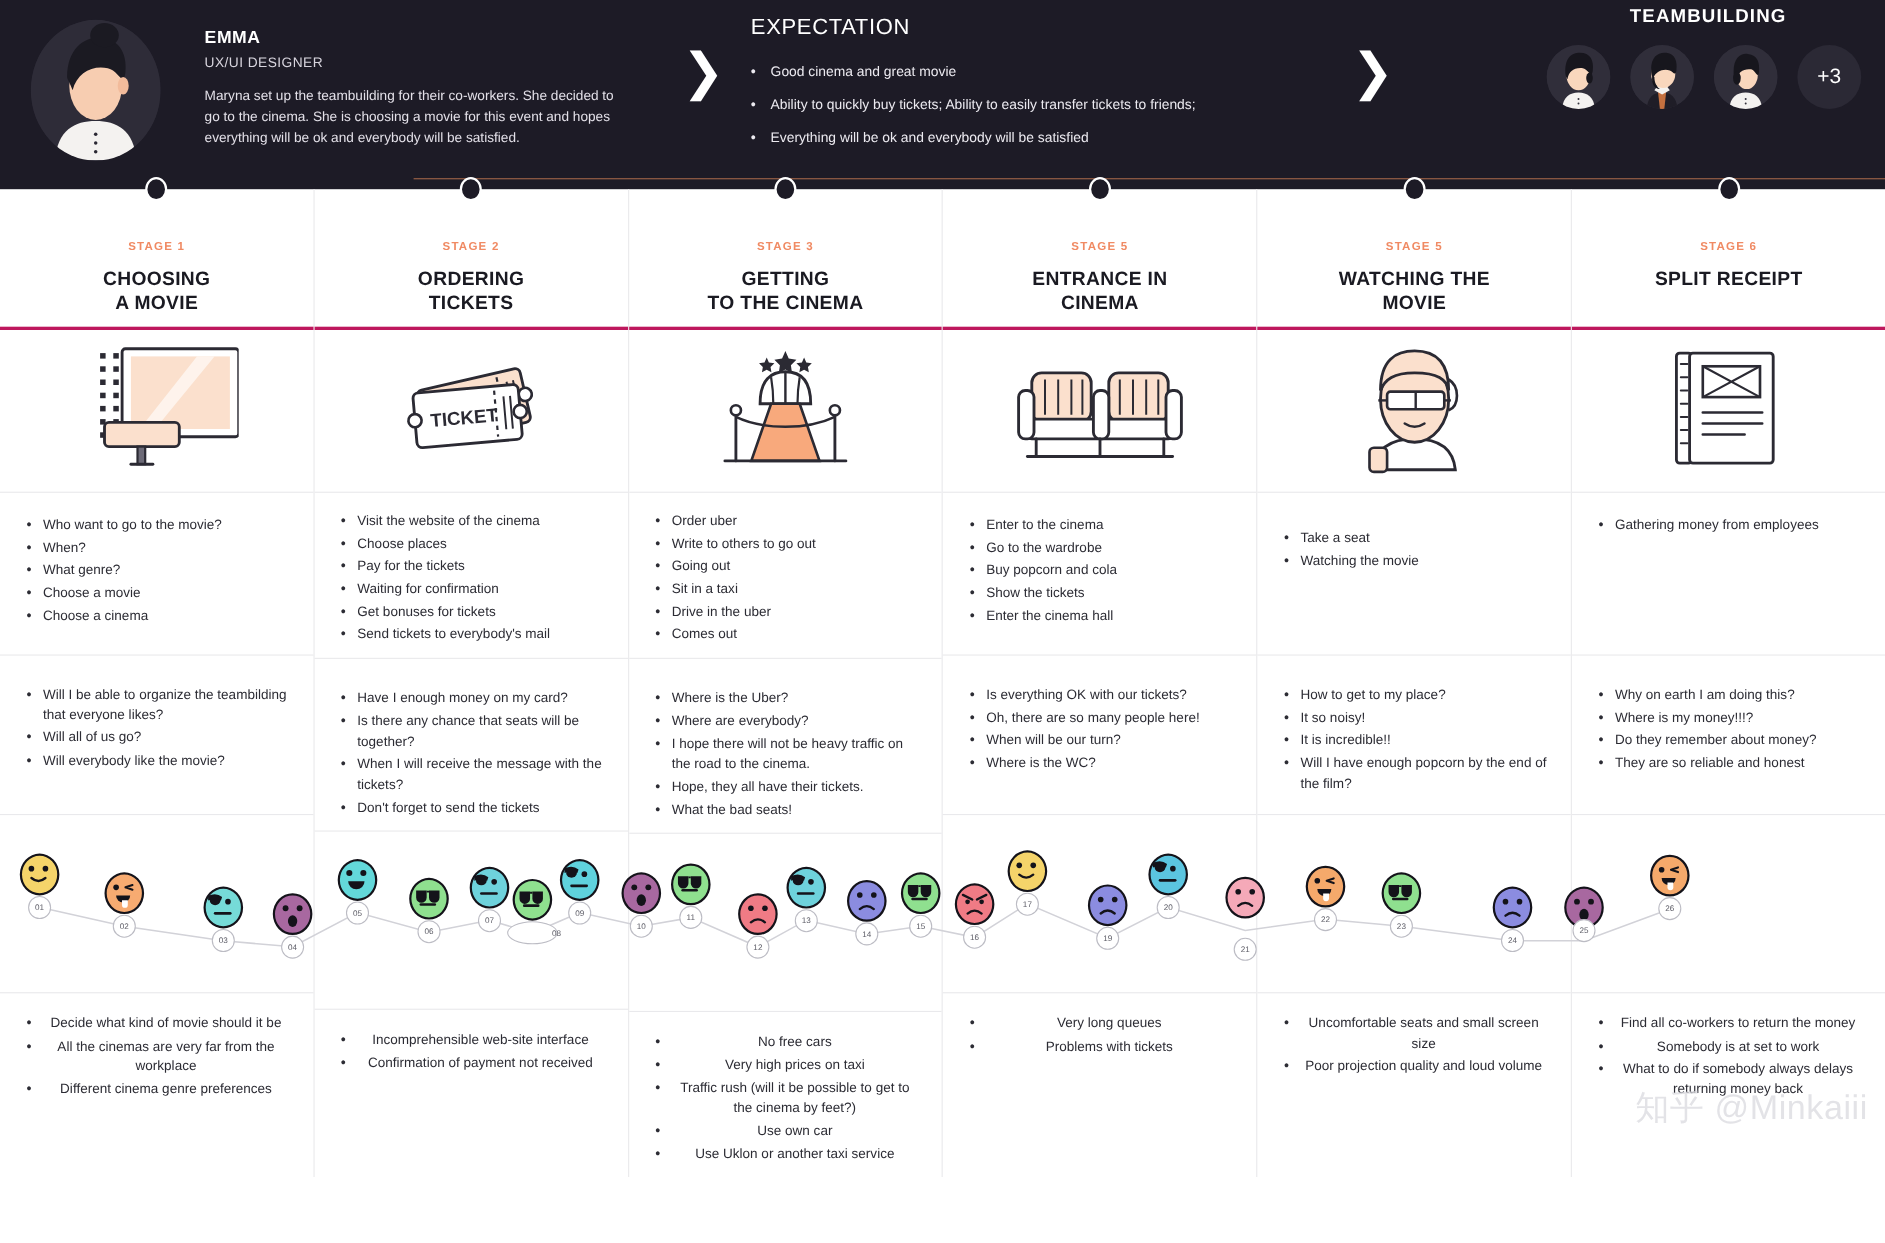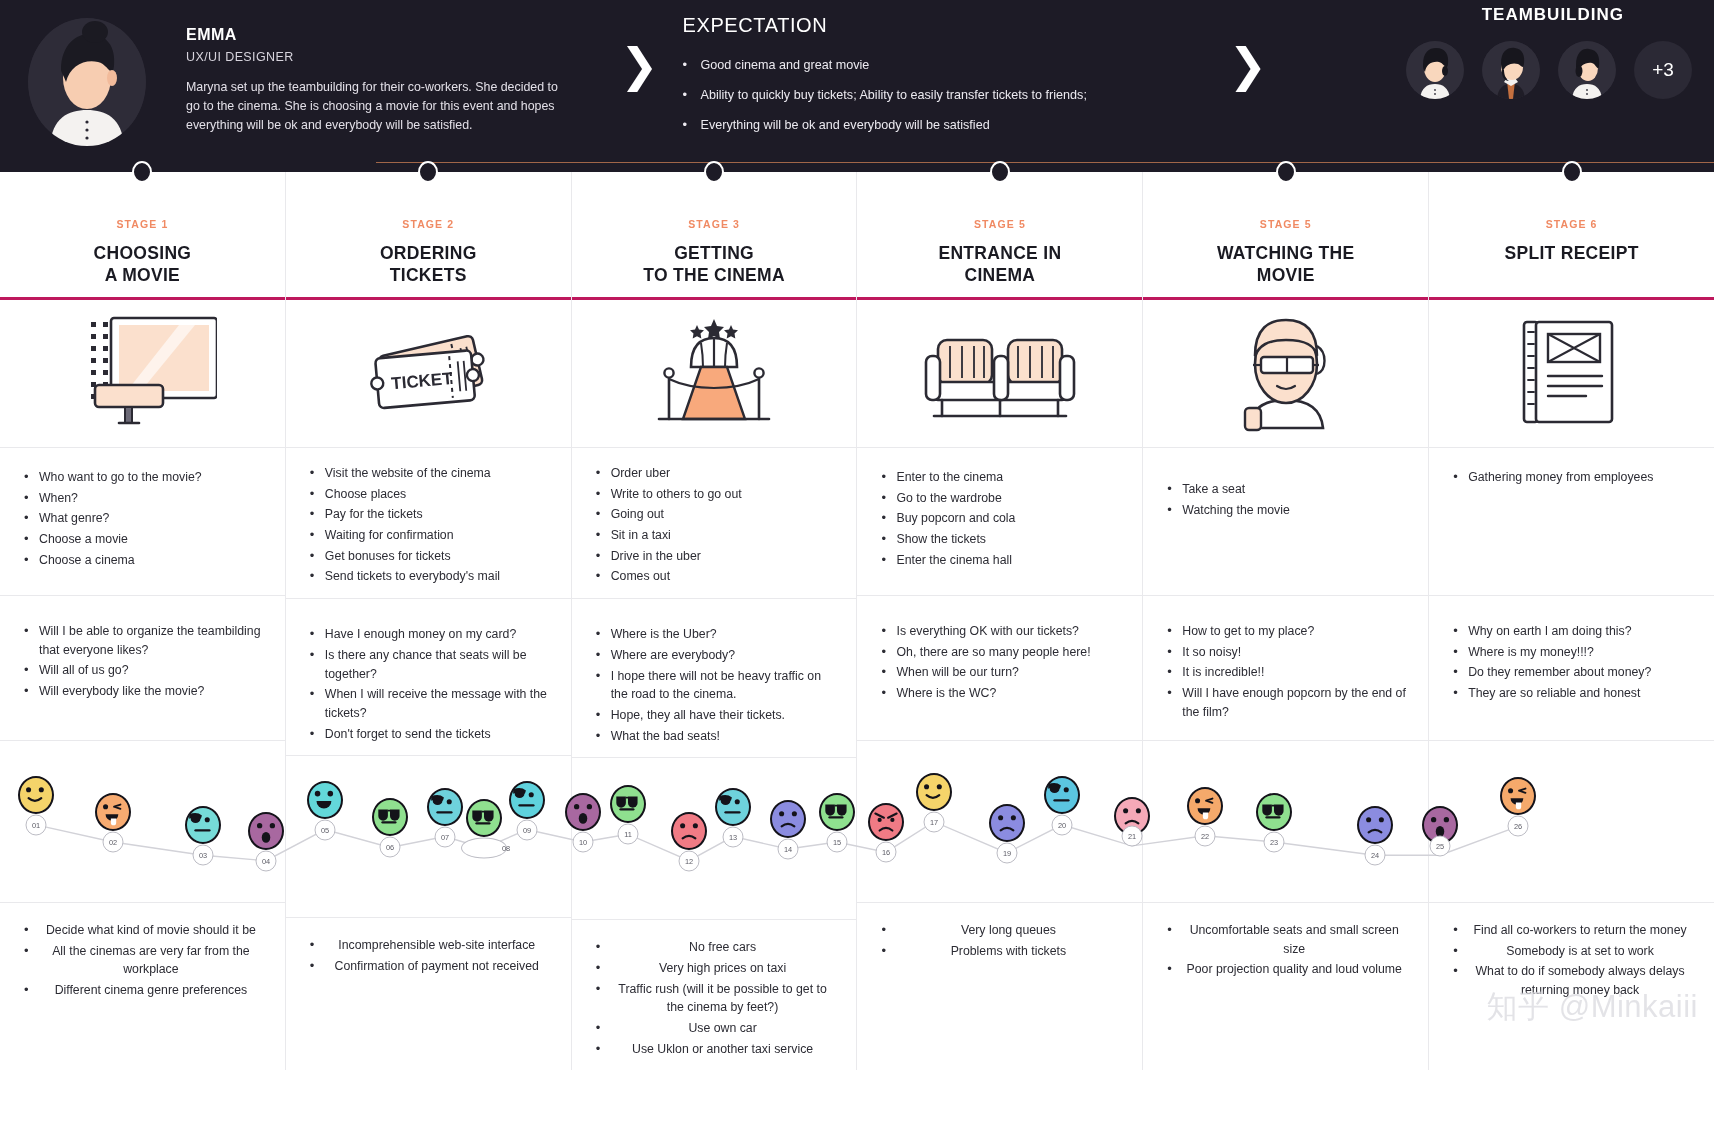--- a/index.html
+++ b/index.html
@@ -693,21 +693,21 @@
           <ellipse cx="8" cy="10" rx="4.6" ry="4" fill="#14131a"></ellipse>
           <circle cx="19" cy="11" r="2.4" fill="#14131a"></circle>
           <path d="M8 21 h13" stroke="#14131a" stroke-width="2.2" stroke-linecap="round"></path>
         </svg>
       </div><div class="node" style="left: 1062px; top: 83.84px;">20</div><div class="emo" style="left: 1132px; top: 74.9px; background: rgb(245, 169, 184);">
         <svg viewBox="0 0 30 32" width="32" height="34">
           <circle cx="9" cy="11" r="2.4" fill="#14131a"></circle>
           <circle cx="21" cy="11" r="2.4" fill="#14131a"></circle>
           <path d="M9 23 q6 -5 12 0" stroke="#14131a" stroke-width="2" fill="none" stroke-linecap="round"></path>
         </svg>
-      </div><div class="node" style="left: 1132px; top: 95px;">21</div><div class="emo" style="left: 1205px; top: 64.76px; background: rgb(245, 169, 107);">
+      </div><div class="node" style="left: 1132px; top: 122px;">21</div><div class="emo" style="left: 1205px; top: 64.76px; background: rgb(245, 169, 107);">
         <svg viewBox="0 0 30 32" width="32" height="34">
           <circle cx="8" cy="11" r="2.4" fill="#14131a"></circle>
           <path d="M16 11 l6 -2 M16 11 l6 2" stroke="#14131a" stroke-width="1.8" fill="none" stroke-linecap="round"></path>
           <path d="M8 18 h12 a6 6 0 0 1 -12 0 Z" fill="#14131a"></path>
           <path d="M13 22 h5 v4 a2.5 2.5 0 0 1 -5 0 Z" fill="#ffffff"></path>
         </svg>
       </div><div class="node" style="left: 1205px; top: 94.76px;">22</div><div class="emo" style="left: 1274px; top: 71px; background: rgb(143, 224, 143);">
         <svg viewBox="0 0 30 32" width="32" height="34">
           <path d="M4 9 h9 v6 a4.5 4.5 0 0 1 -9 0 Z" fill="#14131a"></path>
           <path d="M15 9 h9 v6 a4.5 4.5 0 0 1 -9 0 Z" fill="#14131a"></path>

